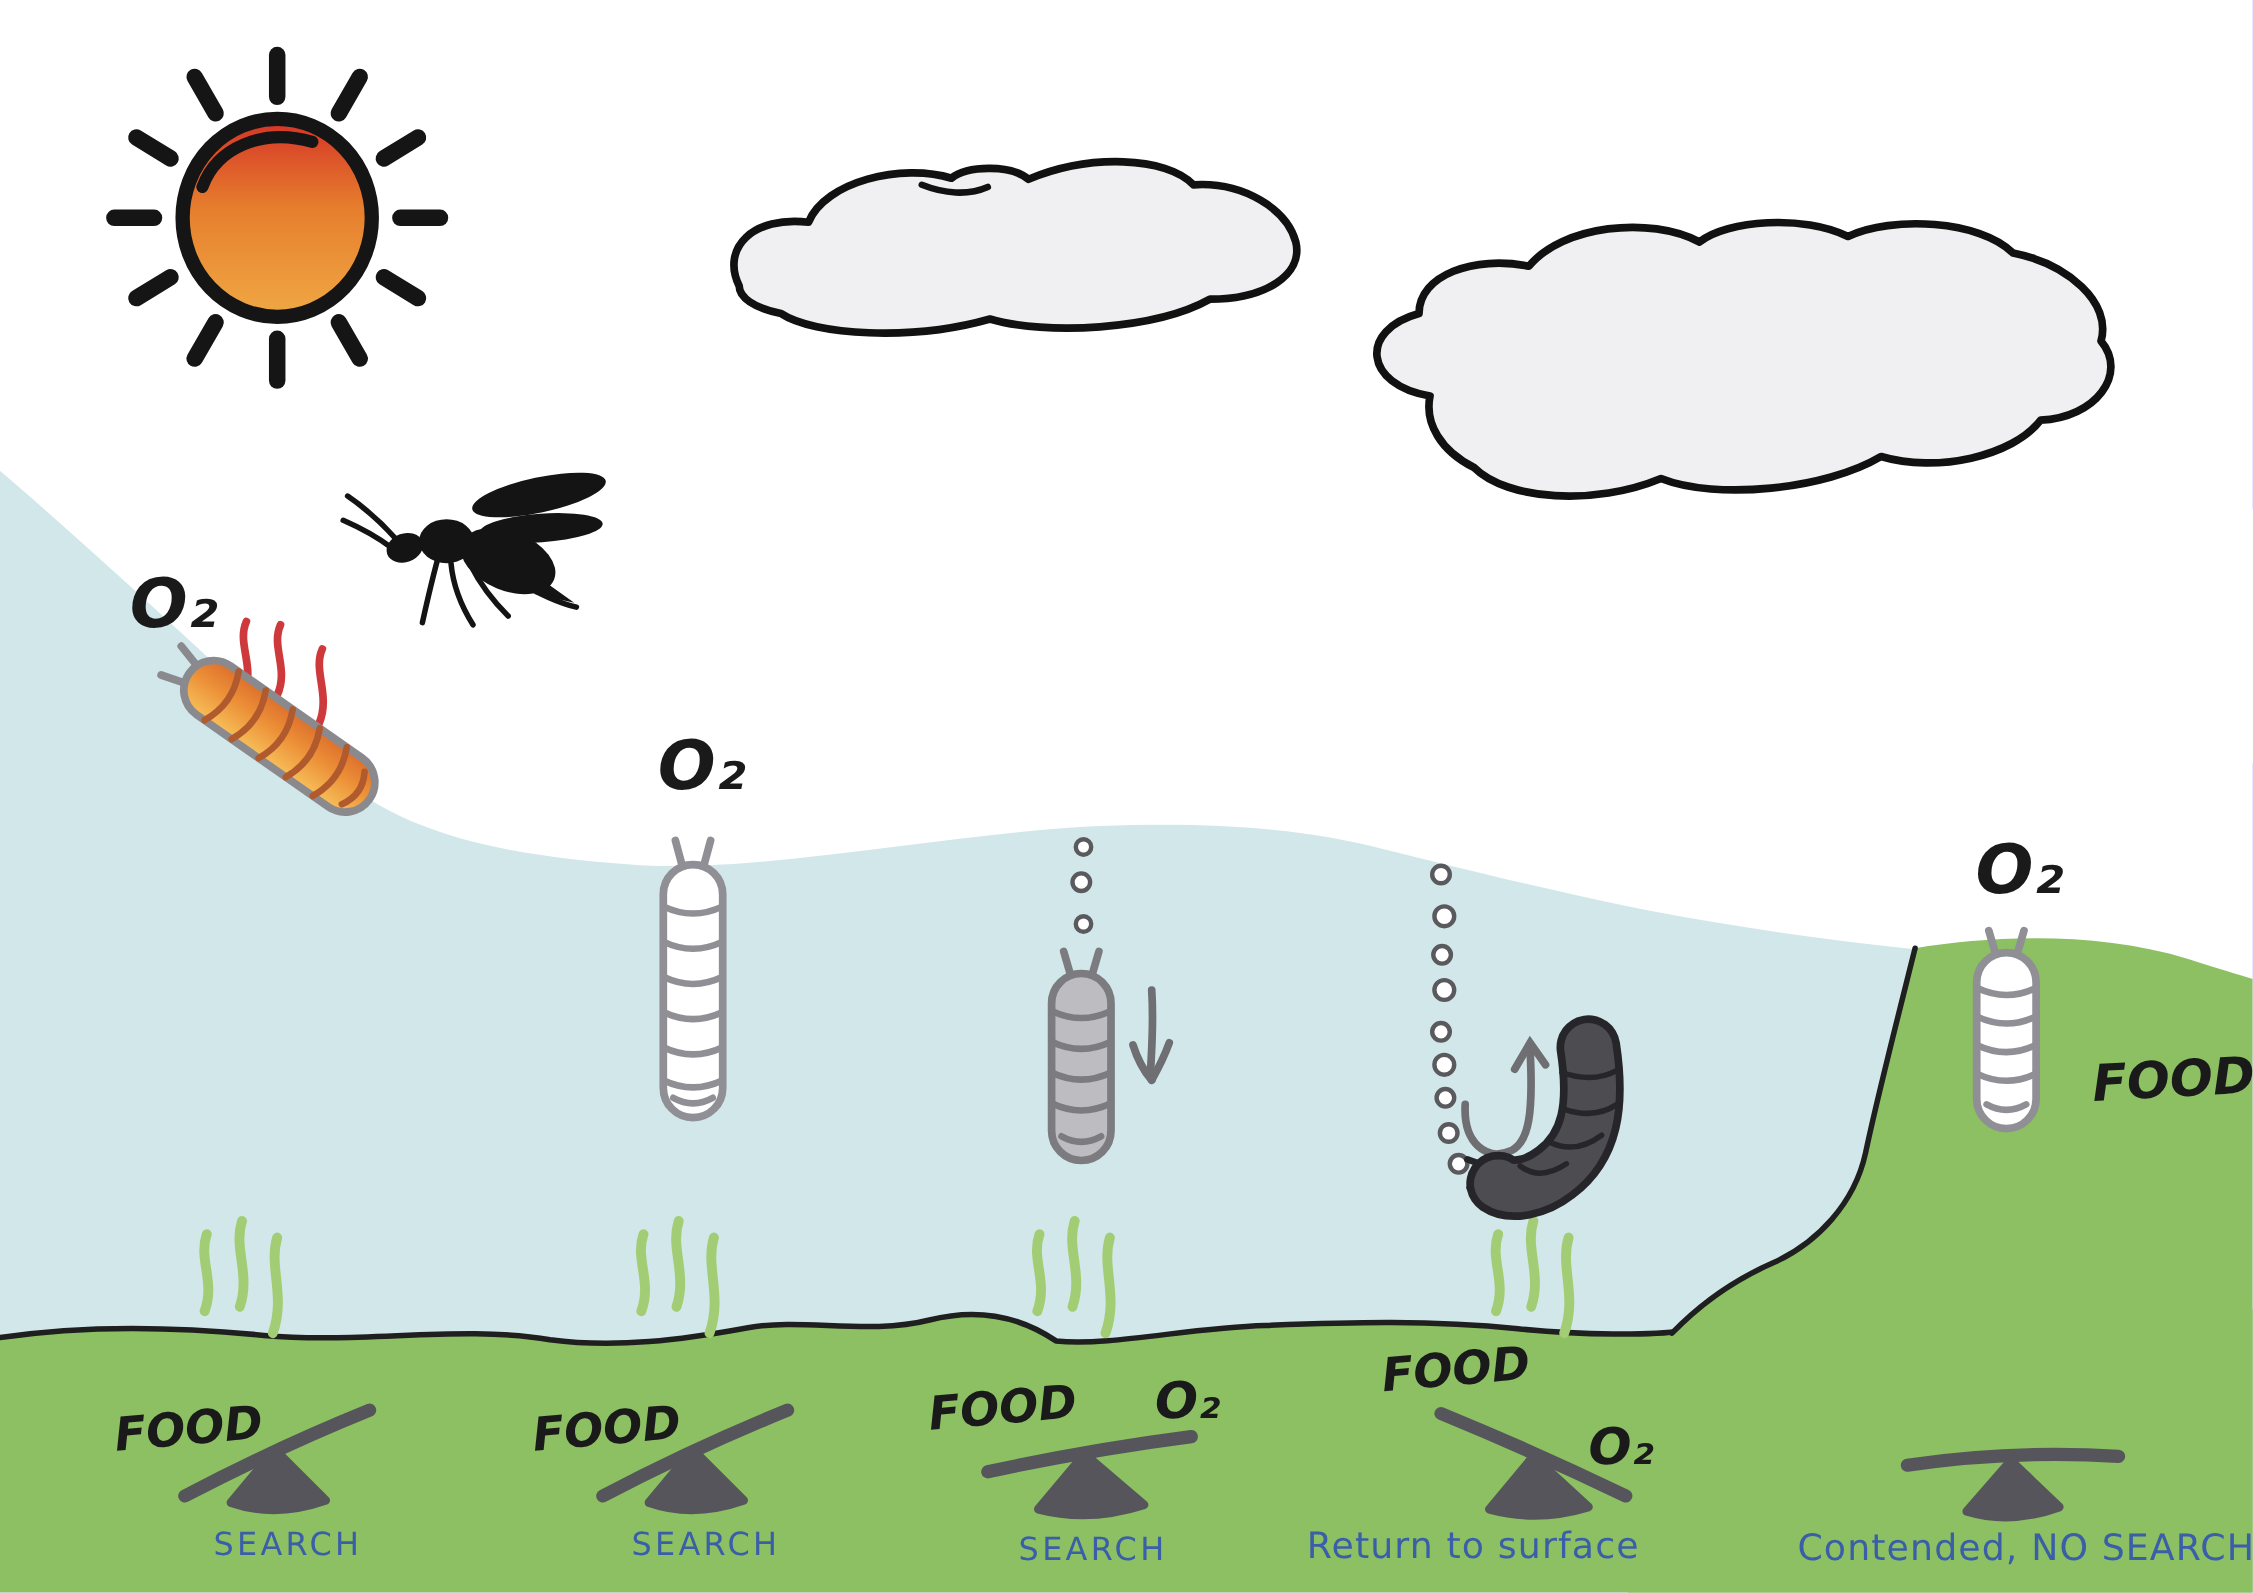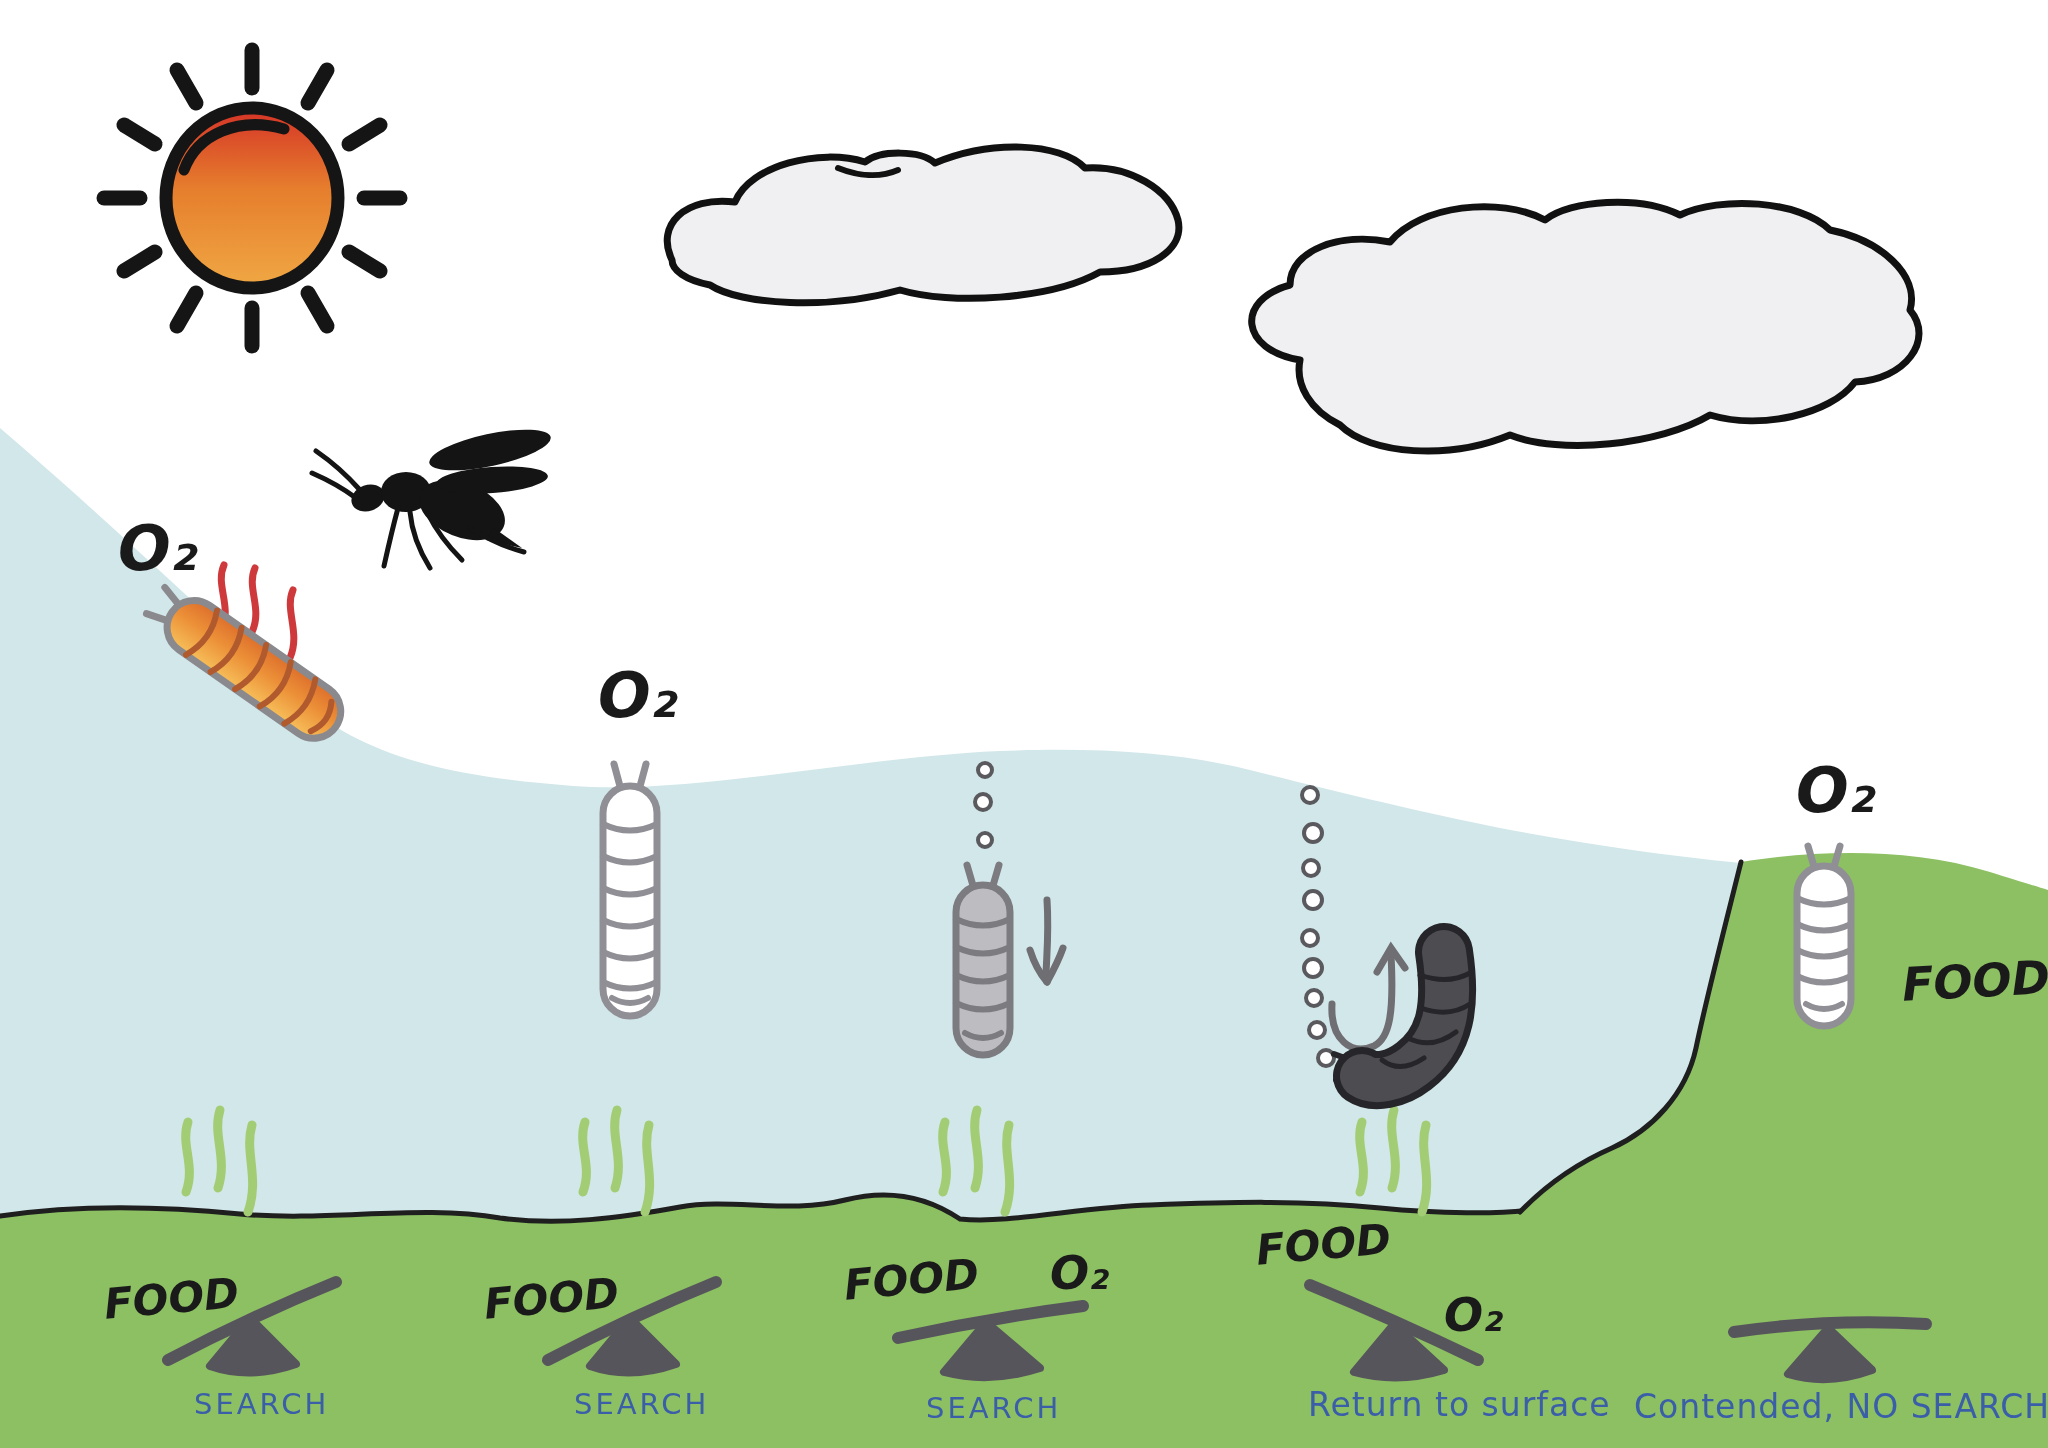--- a/index.html
+++ b/index.html
@@ -246,17 +246,17 @@
 
   <div class="lbl food" style="left:484px;top:1278px;">FOOD</div>
   <div class="cap" style="left:574px;top:1390px;">SEARCH</div>
 
   <div class="lbl food" style="left:844px;top:1259px;">FOOD</div>
   <div class="lbl o2-mid" style="left:1050px;top:1250px;">O₂</div>
   <div class="cap" style="left:926px;top:1394px;">SEARCH</div>
 
   <div class="lbl food" style="left:1256px;top:1224px;">FOOD</div>
   <div class="lbl o2-mid" style="left:1444px;top:1292px;">O₂</div>
-  <div class="cap cap-wide" style="left:1308px;top:1388px;">Return to surface</div>
+  <div class="cap cap-wide" style="left:1188px;top:1388px;">Return to surface</div>
 
   <div class="cap cap-wide" style="left:1634px;top:1390px;">Contended, NO SEARCH</div>
 
 </div>
 
 </body></html>

